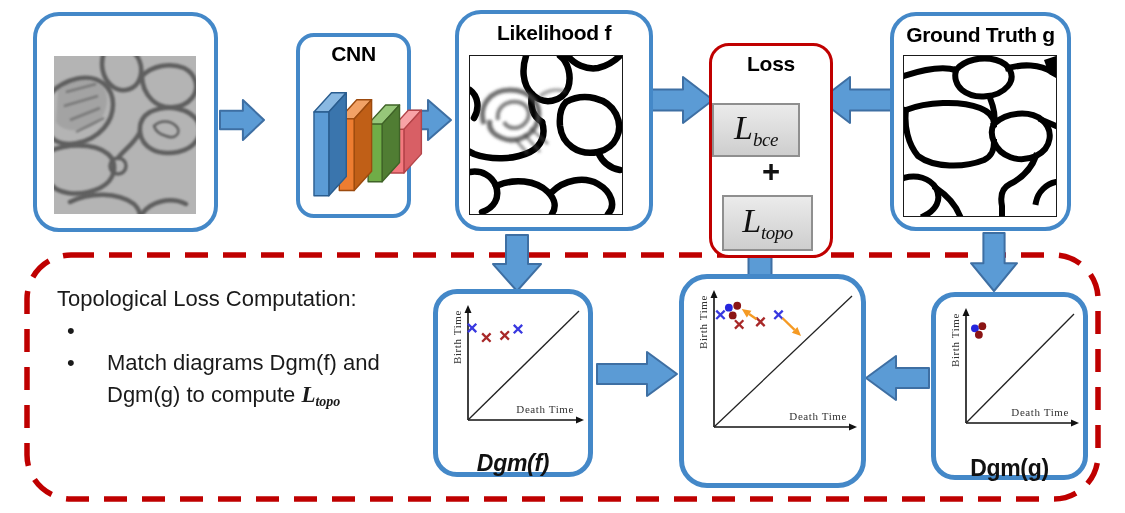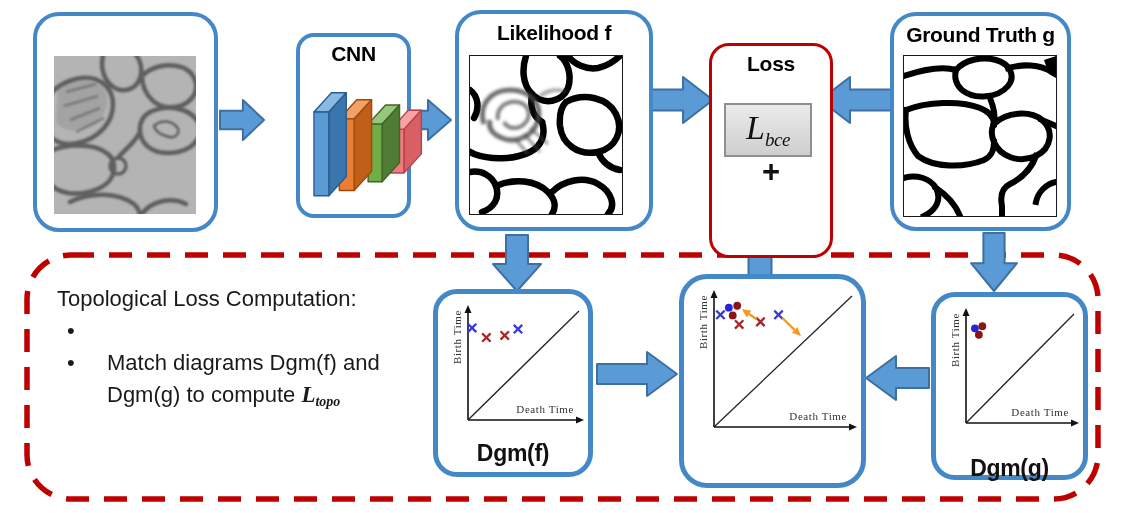--- a/index.html
+++ b/index.html
@@ -135,24 +135,27 @@
           <path d="M28 64 C26 52 36 44 48 46 C58 48 62 58 56 66 C50 74 38 74 34 66" stroke-width="4" opacity="0.7"></path>
           <path d="M54 78 L70 96 M60 72 L78 88 M46 84 L58 98" stroke-width="3" opacity="0.6"></path>
           <path d="M70 40 C78 34 88 32 96 36" stroke-width="3.5" opacity="0.5"></path>
         </g>
       </svg>
     </div>
   </div>
 
   <div class="node" style="left:709px;top:12px;width:124px;height:215px;border:3px solid #c00000;border-radius:20px;margin-top:31px;">
     <div class="title loss-title" style="margin-top:6px;">Loss</div>
-    <div class="gray-box" style="left:12px;top:57px;width:84px;height:50px;">
+    <div class="gray-box" style="left:0;top:57px;width:84px;height:50px;">
       <span class="math"><span>L</span><sub>bce</sub></span>
     </div>
     <div class="plus" style="top:108px;">+</div>
+    <div class="gray-box" style="left:10px;top:149px;width:87px;height:52px;">
+      <span class="math"><span>L</span><sub>topo</sub></span>
+    </div>
   </div>
 
   <div class="node" style="left:890px;top:12px;width:181px;height:219px;border-radius:26px;">
     <div class="title" style="margin-top:7px;text-align:center;">Ground Truth g</div>
     <div class="imgwrap bordered-img" style="left:9px;top:39px;">
       <svg width="152" height="160" viewBox="0 0 152 160">
         <rect width="152" height="160" fill="#ffffff"></rect>
         <g stroke="#000" stroke-width="6" fill="none" stroke-linecap="square" stroke-linejoin="round">
           <path d="M0 20 C18 14 38 10 52 14"></path>
           <path d="M52 14 C60 4 78 0 92 4 C106 8 112 20 104 30 C94 42 70 44 58 34 C52 29 50 21 52 14"></path>
@@ -192,21 +195,21 @@
         <line x1="26" y1="120" x2="26" y2="8" stroke="#111" stroke-width="1.6"></line>
         <polygon points="26,5 22.5,13 29.5,13" fill="#111"></polygon>
         <line x1="26" y1="120" x2="137" y2="11" stroke="#222" stroke-width="1.3"></line>
         <text x="132" y="113" text-anchor="end" font-size="11" fill="#333" class="axis-label">Death Time</text>
         <text x="19" y="10" text-anchor="end" font-size="11" fill="#333" class="axis-label" transform="rotate(-90 19 10)">Birth Time</text>
         <path d="M25.88 23.780000000000005L34.28 32.18000000000001M25.88 32.18000000000001L34.28 23.780000000000005" stroke="#3838e0" stroke-width="2.3" fill="none"></path>
         <path d="M40.16 33.41L48.56 41.81M40.16 41.81L48.56 33.41" stroke="#a82828" stroke-width="2.3" fill="none"></path>
         <path d="M58.519999999999996 31.27L66.92 39.67M58.519999999999996 39.67L66.92 31.27" stroke="#a82828" stroke-width="2.3" fill="none"></path>
         <path d="M71.77999999999999 24.849999999999998L80.17999999999999 33.25M71.77999999999999 33.25L80.17999999999999 24.849999999999998" stroke="#3838e0" stroke-width="2.3" fill="none"></path>
       </svg>
-    <div class="dgm-label" style="top:146px;">Dgm(f)</div>
+    <div class="dgm-label" style="top:156px;font-style:italic;">Dgm(f)</div>
   </div>
 
   <div class="node dgm-box" style="left:679px;top:274px;width:187px;height:214px;border-radius:28px;">
     <svg class="chart" width="173" height="162" style="left:4px;top:6px;">
         <line x1="26" y1="142" x2="166" y2="142" stroke="#111" stroke-width="1.6"></line>
         <polygon points="169,142 161,138.5 161,145.5" fill="#111"></polygon>
         <line x1="26" y1="142" x2="26" y2="8" stroke="#111" stroke-width="1.6"></line>
         <polygon points="26,5 22.5,13 29.5,13" fill="#111"></polygon>
         <line x1="26" y1="142" x2="164" y2="11" stroke="#222" stroke-width="1.3"></line>
         <text x="159" y="135" text-anchor="end" font-size="11" fill="#333" class="axis-label">Death Time</text>

